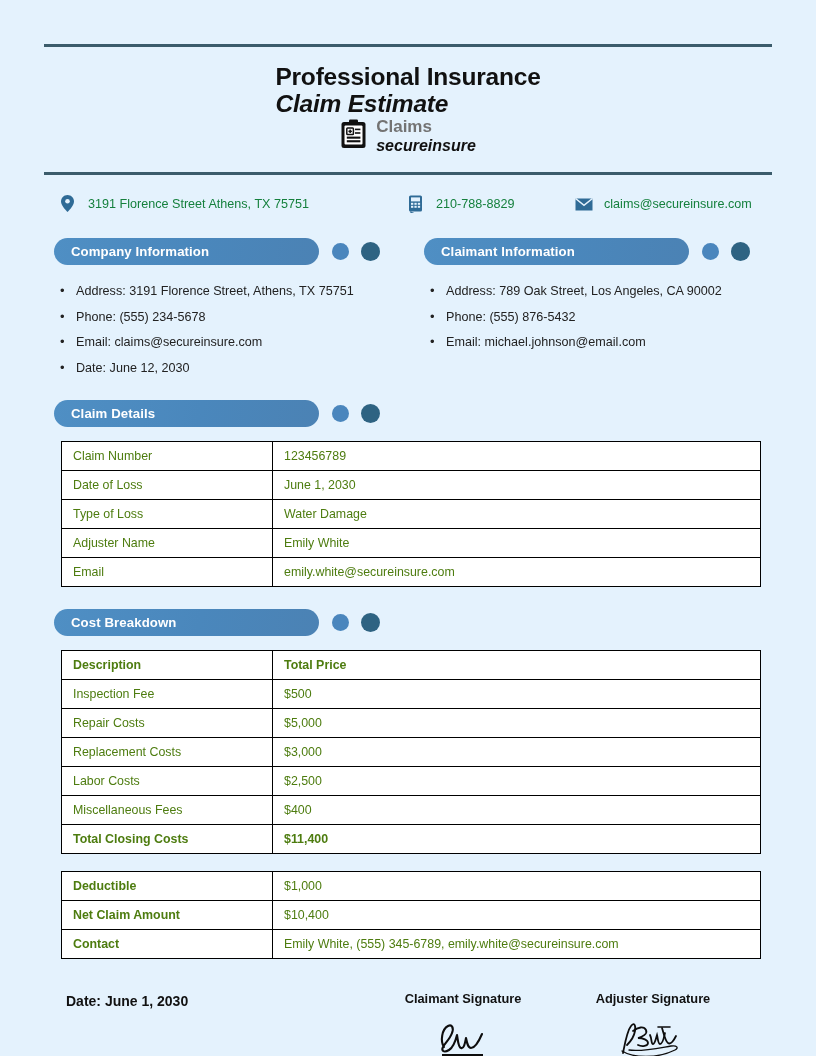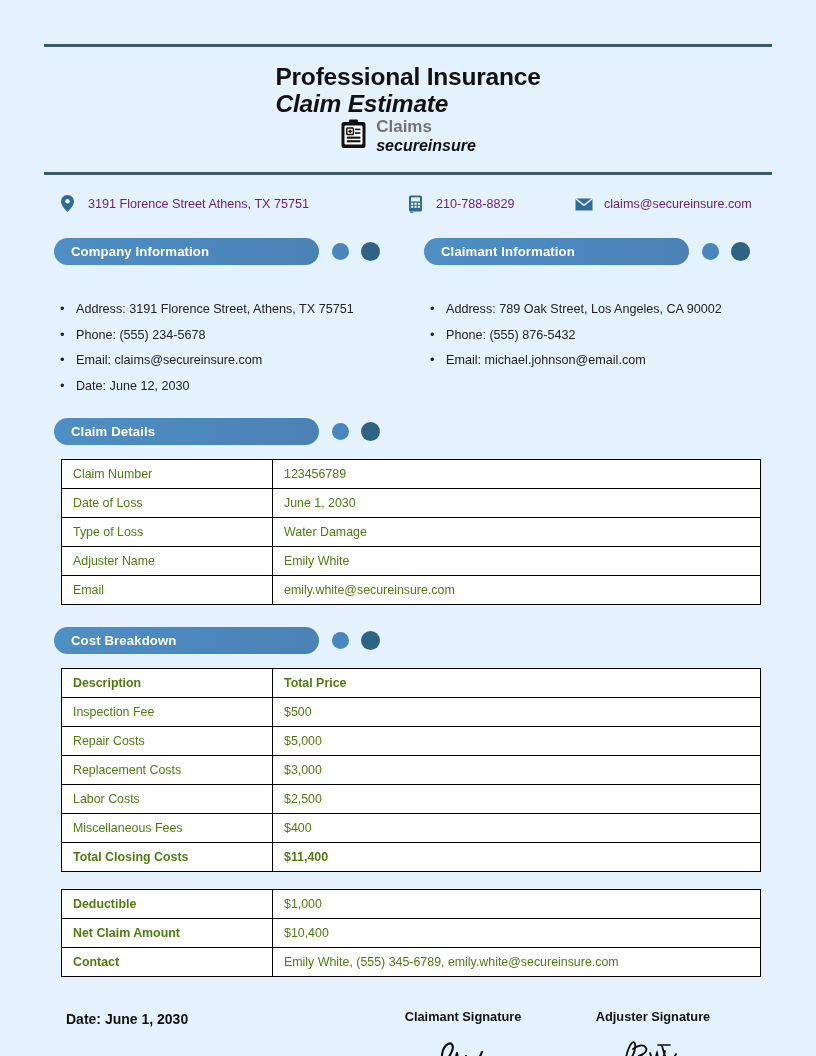--- a/index.html
+++ b/index.html
@@ -68,21 +68,21 @@
     font-style: italic;
     color: #111;
   }
 
   
   .contact-bar {
     display: flex;
     align-items: center;
     padding: 20px 14px 0 14px;
     font-size: 12.6px;
-    color: #701a75;
+    color: #15803d;
   }
   .contact-item {
     display: flex;
     align-items: center;
     gap: 11px;
   }
   .ci-addr { width: 348px; }
   .ci-phone { width: 168px; }
   .contact-icon {
     width: 19px;
@@ -120,21 +120,21 @@
   
   .info-cols {
     display: flex;
     margin-top: 0;
   }
   .col-left  { width: 370px; padding-left: 10px; }
   .col-right { width: 358px; padding-left: 10px; }
 
   ul.info-list {
     list-style: none;
-    margin-top: 38px;
+    margin-top: 20px;
   }
   ul.info-list li {
     font-size: 12.6px;
     color: #222;
     line-height: 1.0;
     padding: 0 0 0 22px;
     margin-bottom: 13px;
     position: relative;
   }
   ul.info-list li:before {

